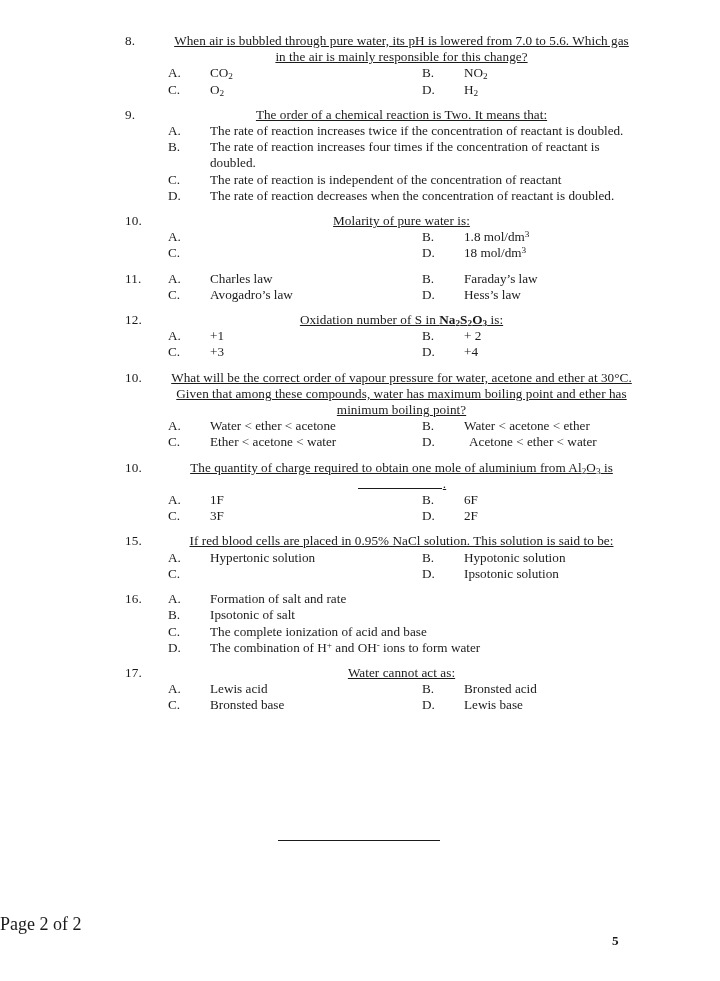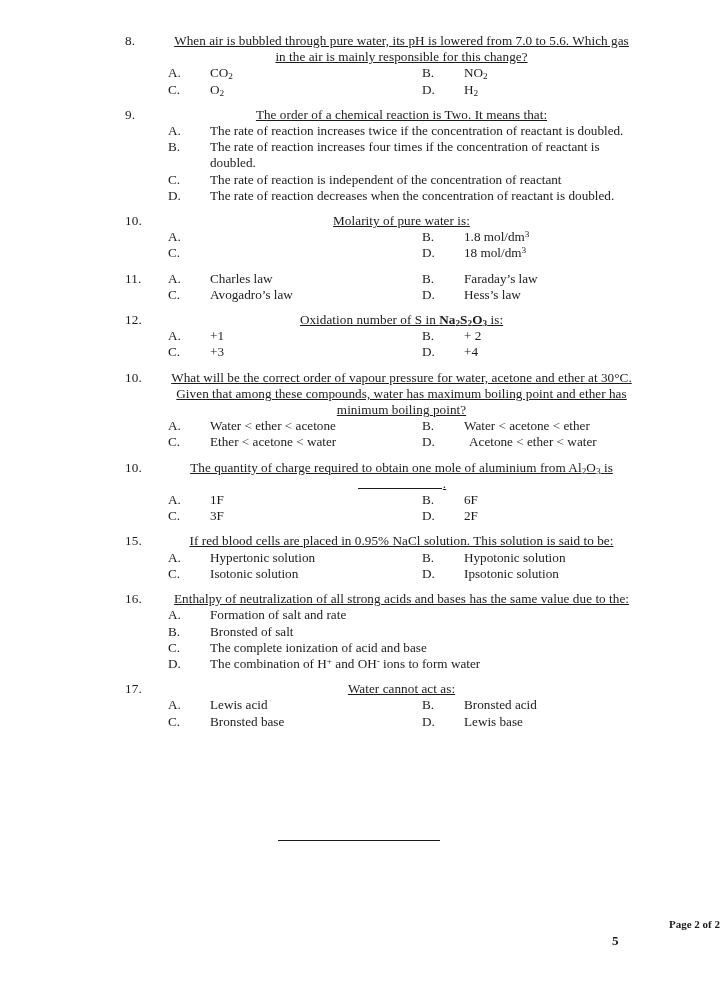--- a/index.html
+++ b/index.html
@@ -100,24 +100,23 @@
     left: 278px;
     top: 840px;
     width: 162px;
     border-bottom: 1.3px solid #1b1b1b;
   }
   .page-footer {
     position: absolute;
     left: 0;
     top: 916px;
     width: 720px;
-    text-align: right;
-    font-size: 11px;
+    text-align: left;
+    font-size: 18px;
     line-height: 16px;
-    font-weight: bold;
   }
   .corner-number {
     position: absolute;
     left: 612px;
     top: 933px;
     font-size: 13.2px;
     font-weight: bold;
     line-height: 16px;
   }
 </style>
@@ -327,42 +326,40 @@
                 <span class="opt-text">Hypertonic solution</span>
               </div>
               <div class="opt right">
                 <span class="opt-letter">B.</span>
                 <span class="opt-text">Hypotonic solution</span>
               </div>
             </div>
             <div class="opt-row">
               <div class="opt left">
                 <span class="opt-letter">C.</span>
-                <span class="opt-text">Isotonic solution</span>
               </div>
               <div class="opt right">
                 <span class="opt-letter">D.</span>
                 <span class="opt-text">Ipsotonic solution</span>
               </div>
             </div>
           </div>
         </div>
       </div>
       <div class="q">
         <div class="q-num">16.</div>
         <div class="q-body">
-          <div class="q-text">Enthalpy of neutralization of all strong acids and bases has the same value due to the:</div>
           <div class="opts opts-stacked">
             <div class="opt">
               <span class="opt-letter">A.</span>
               <span class="opt-text">Formation of salt and rate</span>
             </div>
             <div class="opt">
               <span class="opt-letter">B.</span>
-              <span class="opt-text">Bronsted of salt</span>
+              <span class="opt-text">Ipsotonic of salt</span>
             </div>
             <div class="opt">
               <span class="opt-letter">C.</span>
               <span class="opt-text">The complete ionization of acid and base</span>
             </div>
             <div class="opt">
               <span class="opt-letter">D.</span>
               <span class="opt-text">The combination of H<sup>+</sup> and OH<sup>-</sup> ions to form water</span>
             </div>
           </div>

